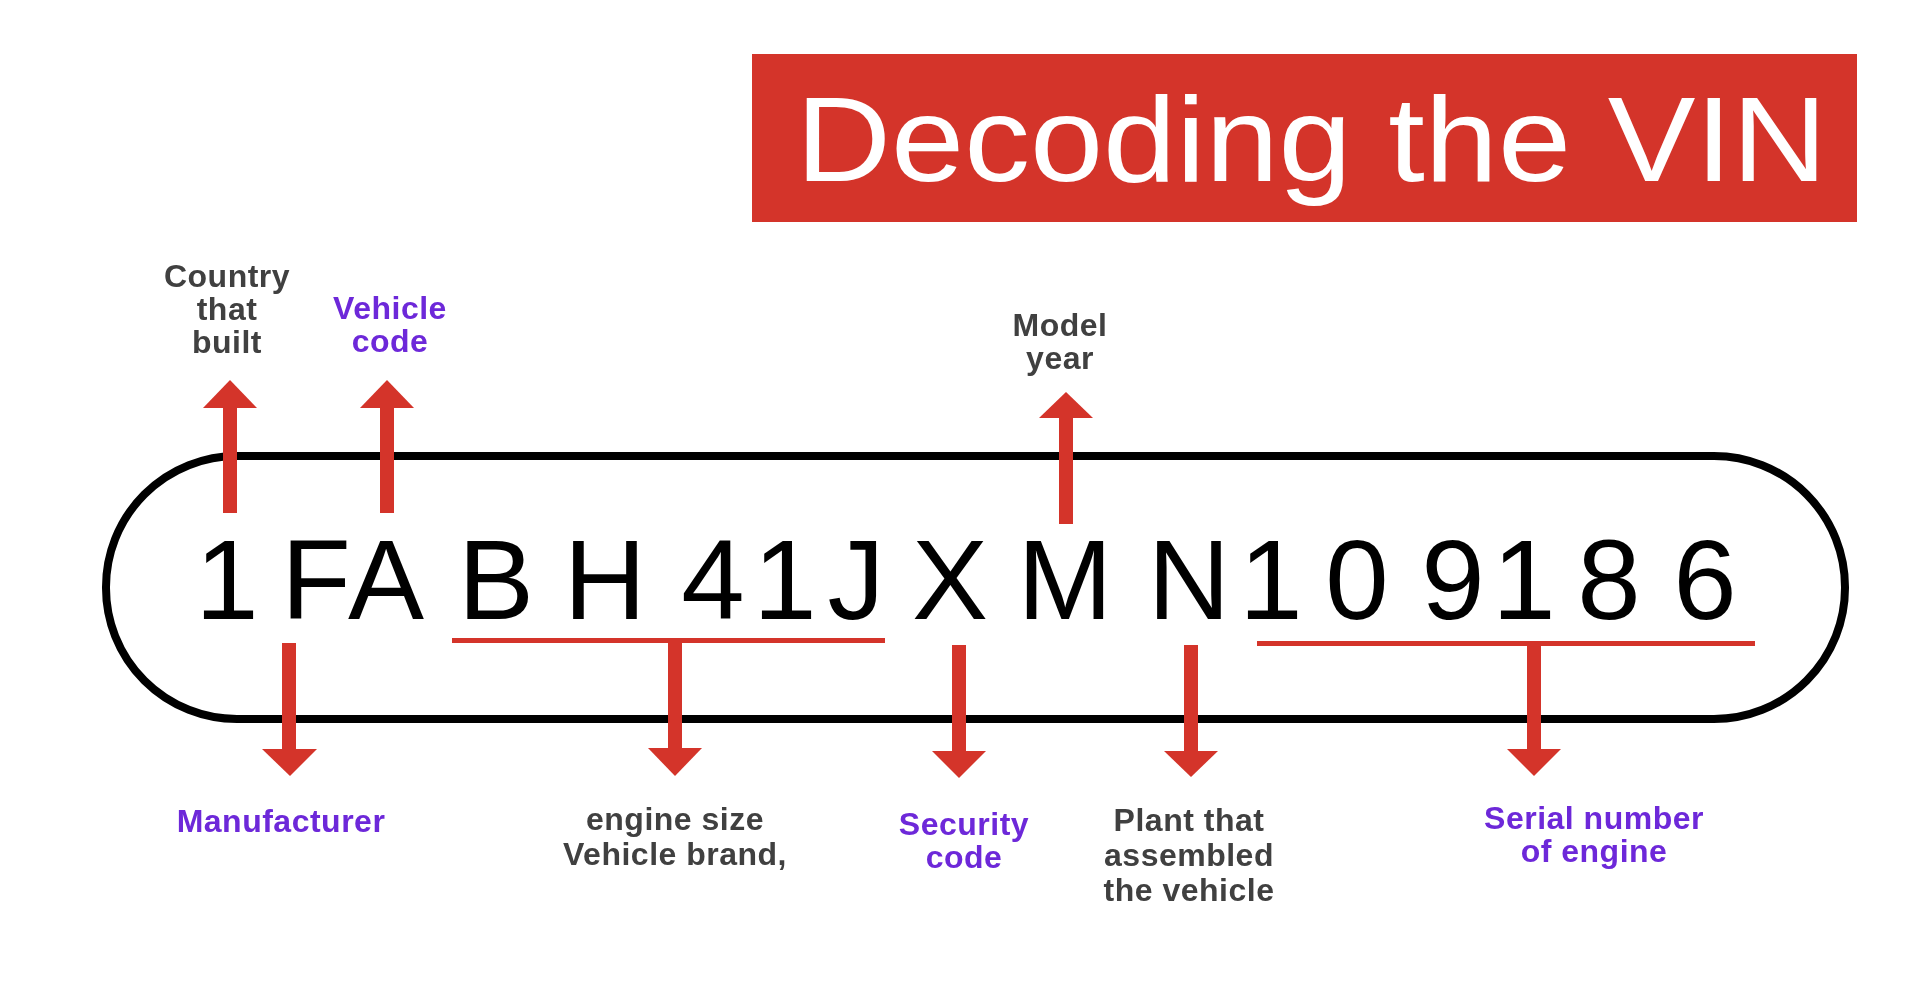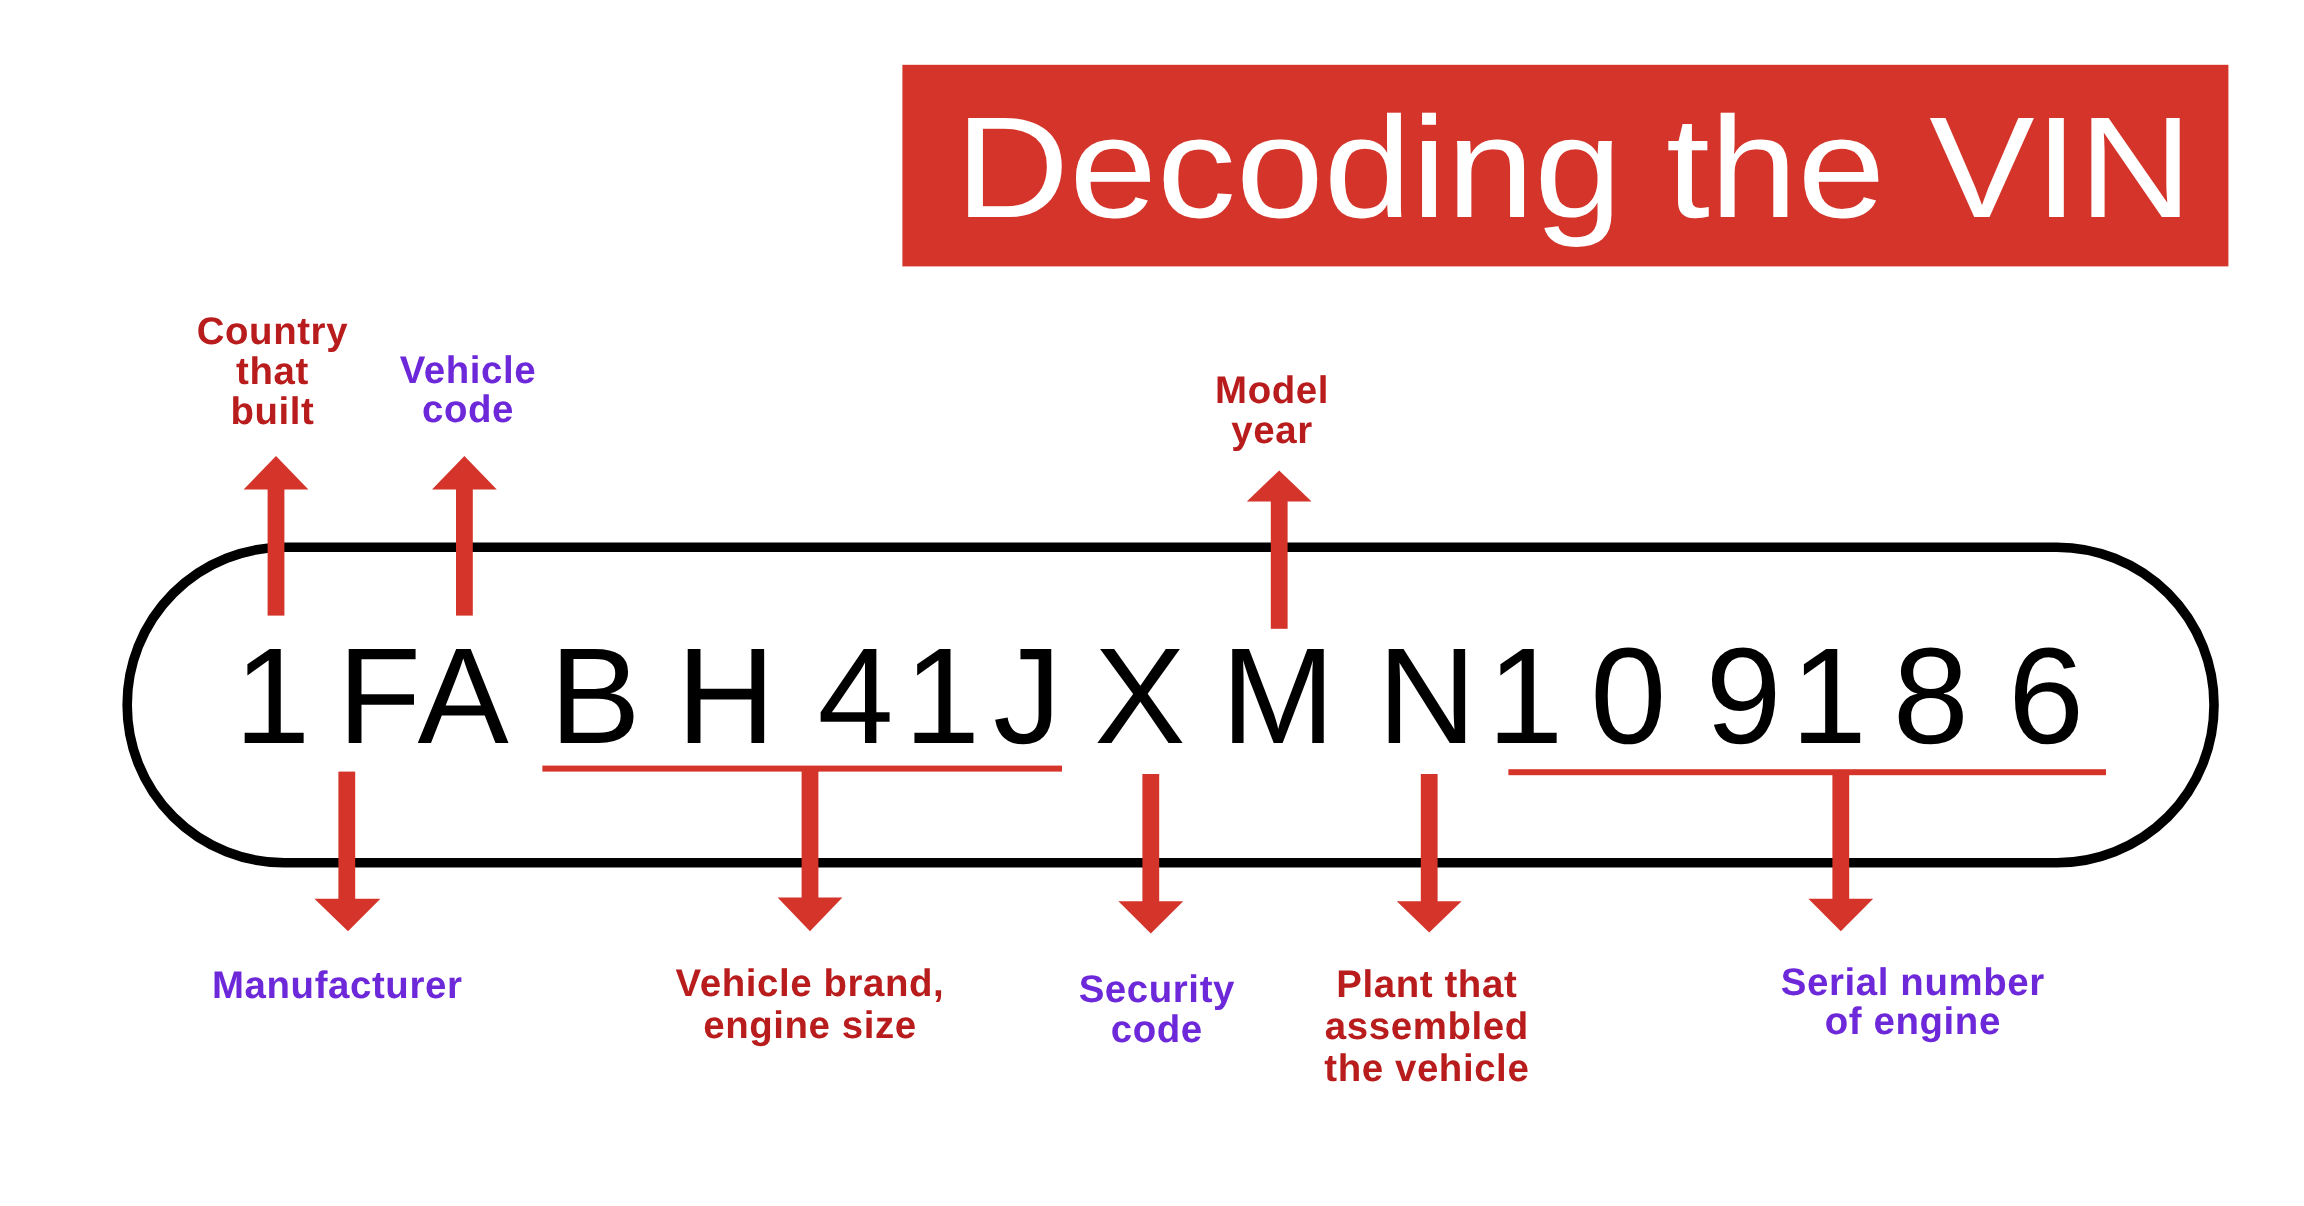--- a/index.html
+++ b/index.html
@@ -1,20 +1,20 @@
 <!DOCTYPE html>
 <html><head>
 <meta charset="utf-8">
 <style>
   html, body { margin: 0; padding: 0; background: #ffffff; }
   body { width: 1920px; height: 1005px; position: relative; overflow: hidden; font-family: "Liberation Sans", sans-serif; }
   .banner { position: absolute; left: 752px; top: 54px; width: 1105px; height: 168px; background: #D4342A; }
   svg.layer { position: absolute; left: 0; top: 0; width: 1920px; height: 1005px; }
   .label { position: absolute; text-align: center; font-family: "Liberation Sans", sans-serif; font-weight: bold; font-size: 32px; line-height: 33px; letter-spacing: 0.5px; white-space: nowrap; transform: translateX(-50%); }
-  .black { color: #b91c1c; }
+  .black { color: #404040; }
   .red { color: #6d28d9; }
 </style>
 </head>
 <body>
 
 <div class="banner"></div>
 
 <svg class="layer" viewBox="0 0 1920 1005" xmlns="http://www.w3.org/2000/svg">
 
   <text x="796" y="181" textLength="1031" lengthAdjust="spacingAndGlyphs" font-family="Liberation Sans, sans-serif" font-size="120" fill="#ffffff">Decoding the VIN</text>
@@ -93,22 +93,22 @@
 <div class="label black" style="left:1060px; top:309px;">
   <div>Model</div>
   <div>year</div>
 </div>
 
 <div class="label red" style="left:281px; top:805px;">
   <div>Manufacturer</div>
 </div>
 
 <div class="label black" style="left:675px; top:802px; line-height:35px;">
+  <div>engine size</div>
   <div>Vehicle brand,</div>
-  <div>engine size</div>
 </div>
 
 <div class="label red" style="left:964px; top:808px;">
   <div>Security</div>
   <div>code</div>
 </div>
 
 <div class="label black" style="left:1189px; top:803px; line-height:35px;">
   <div>Plant that</div>
   <div>assembled</div>

